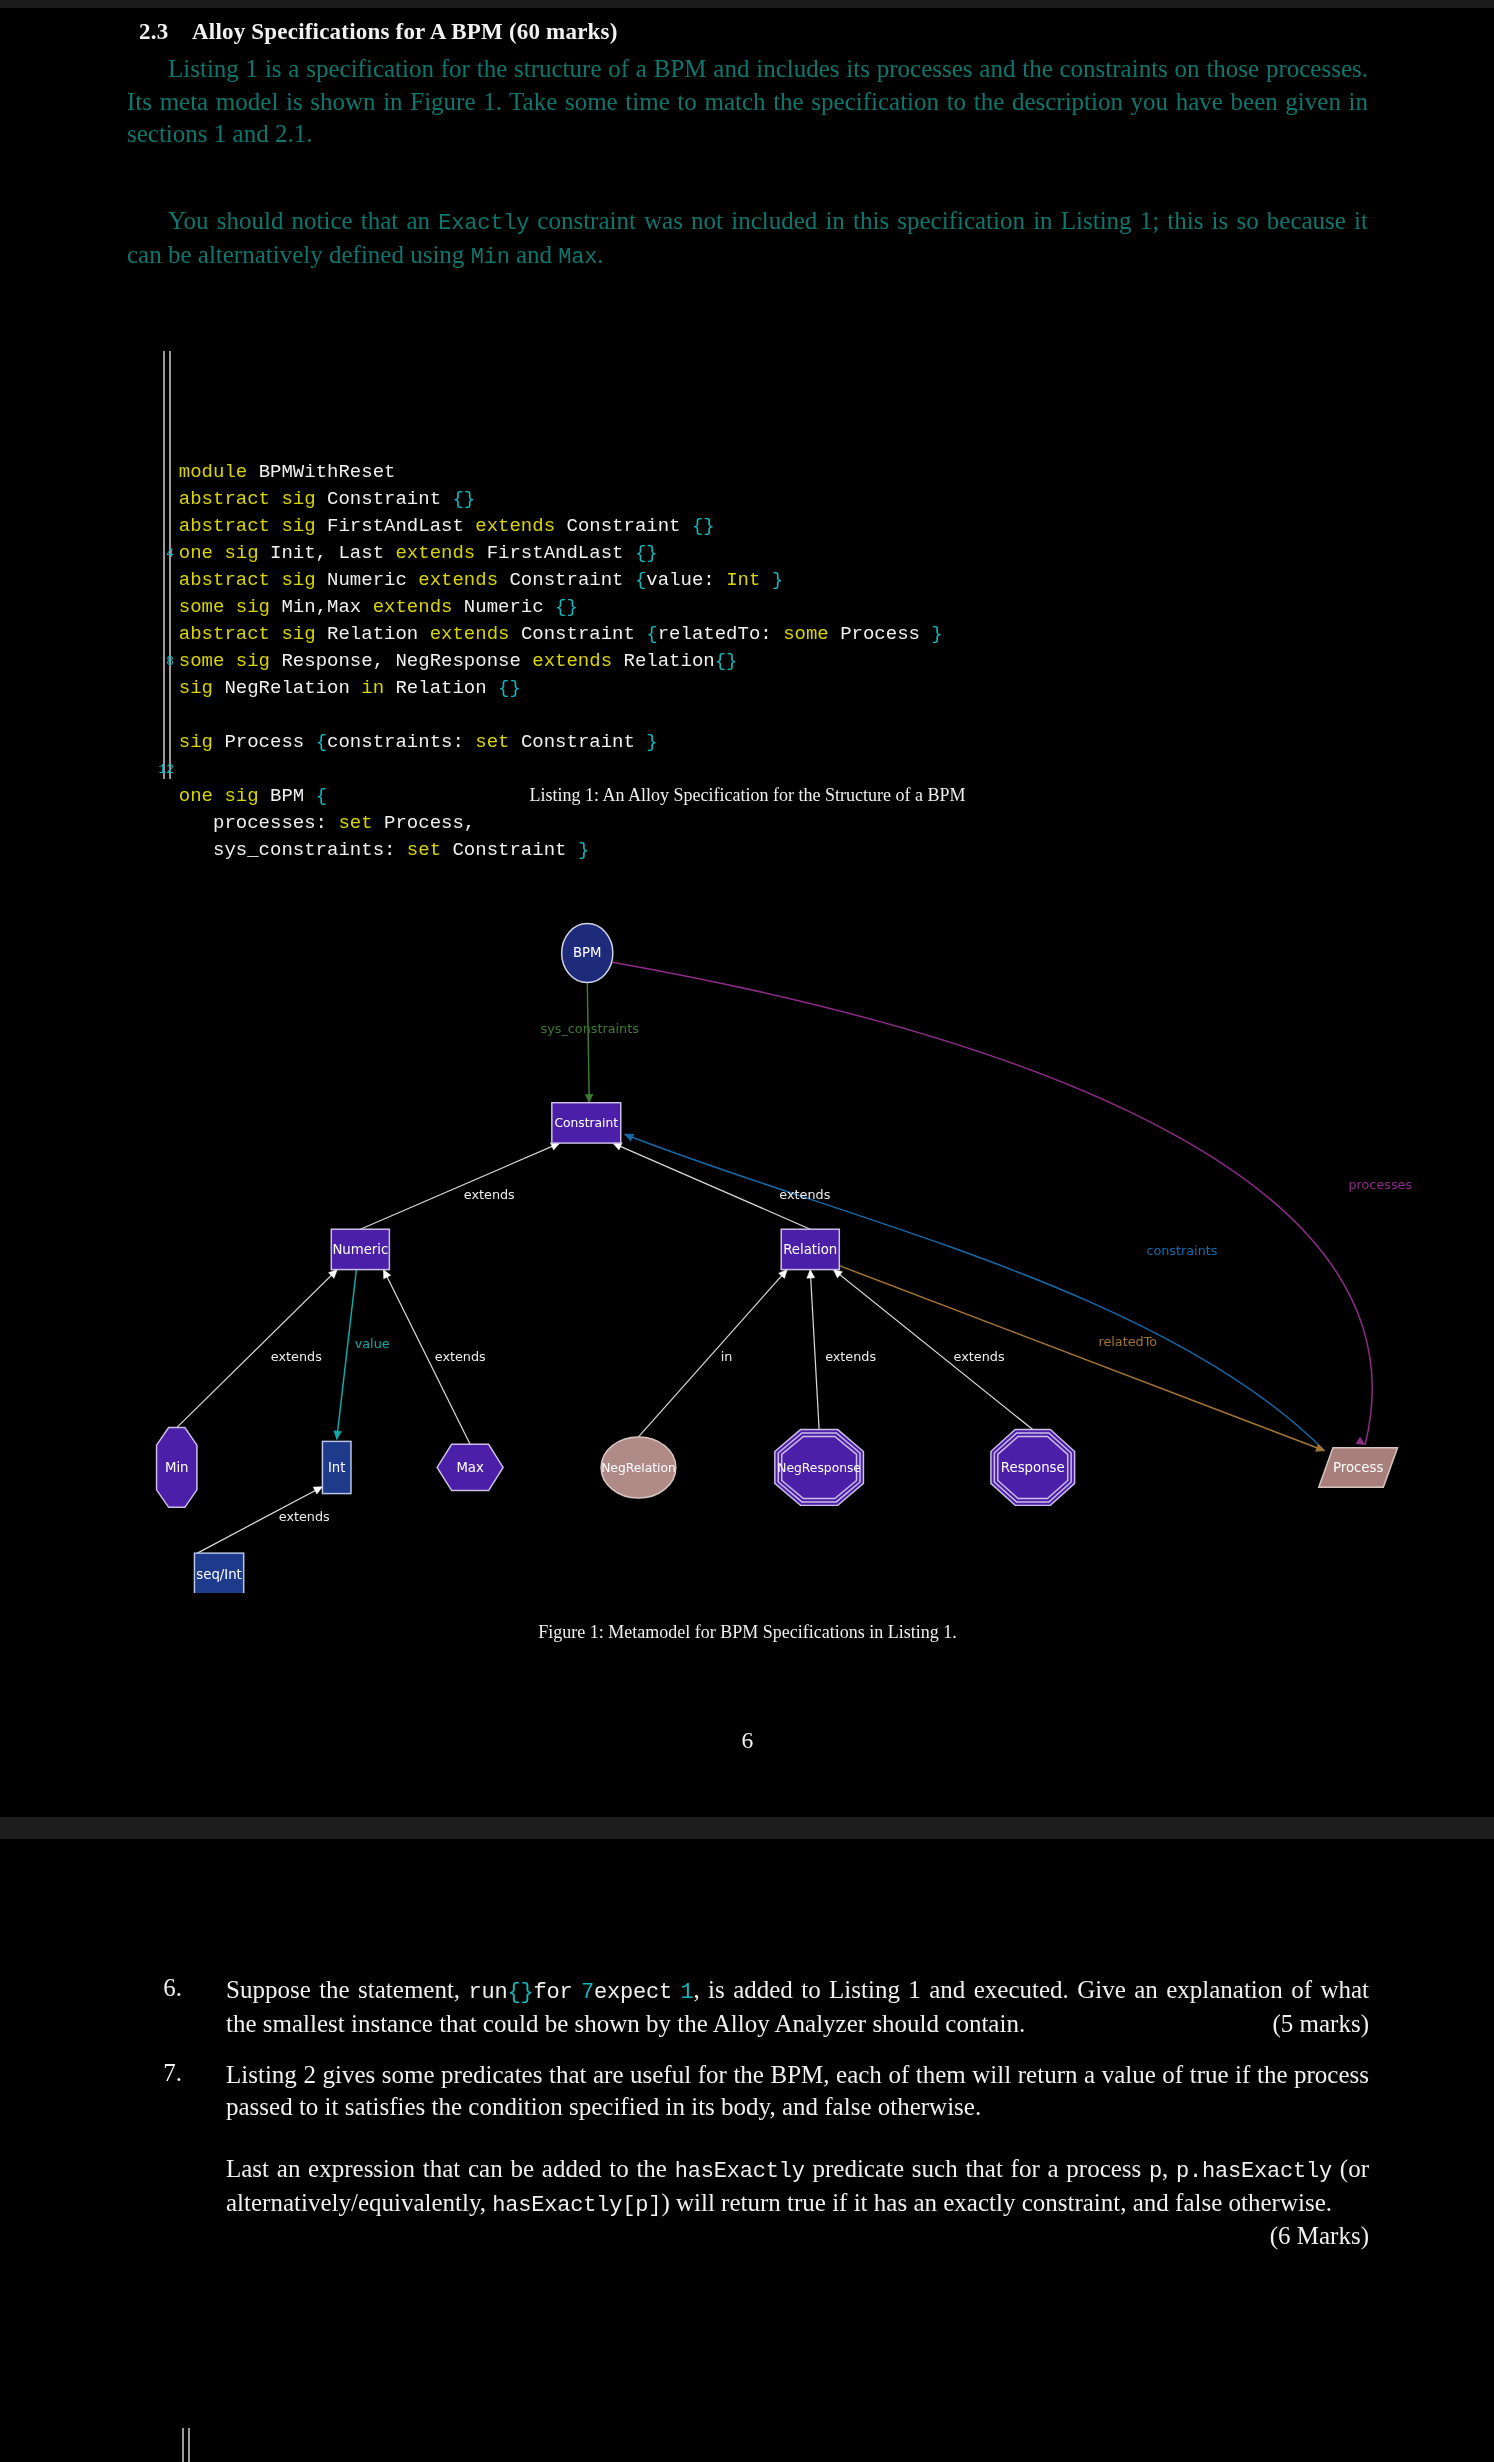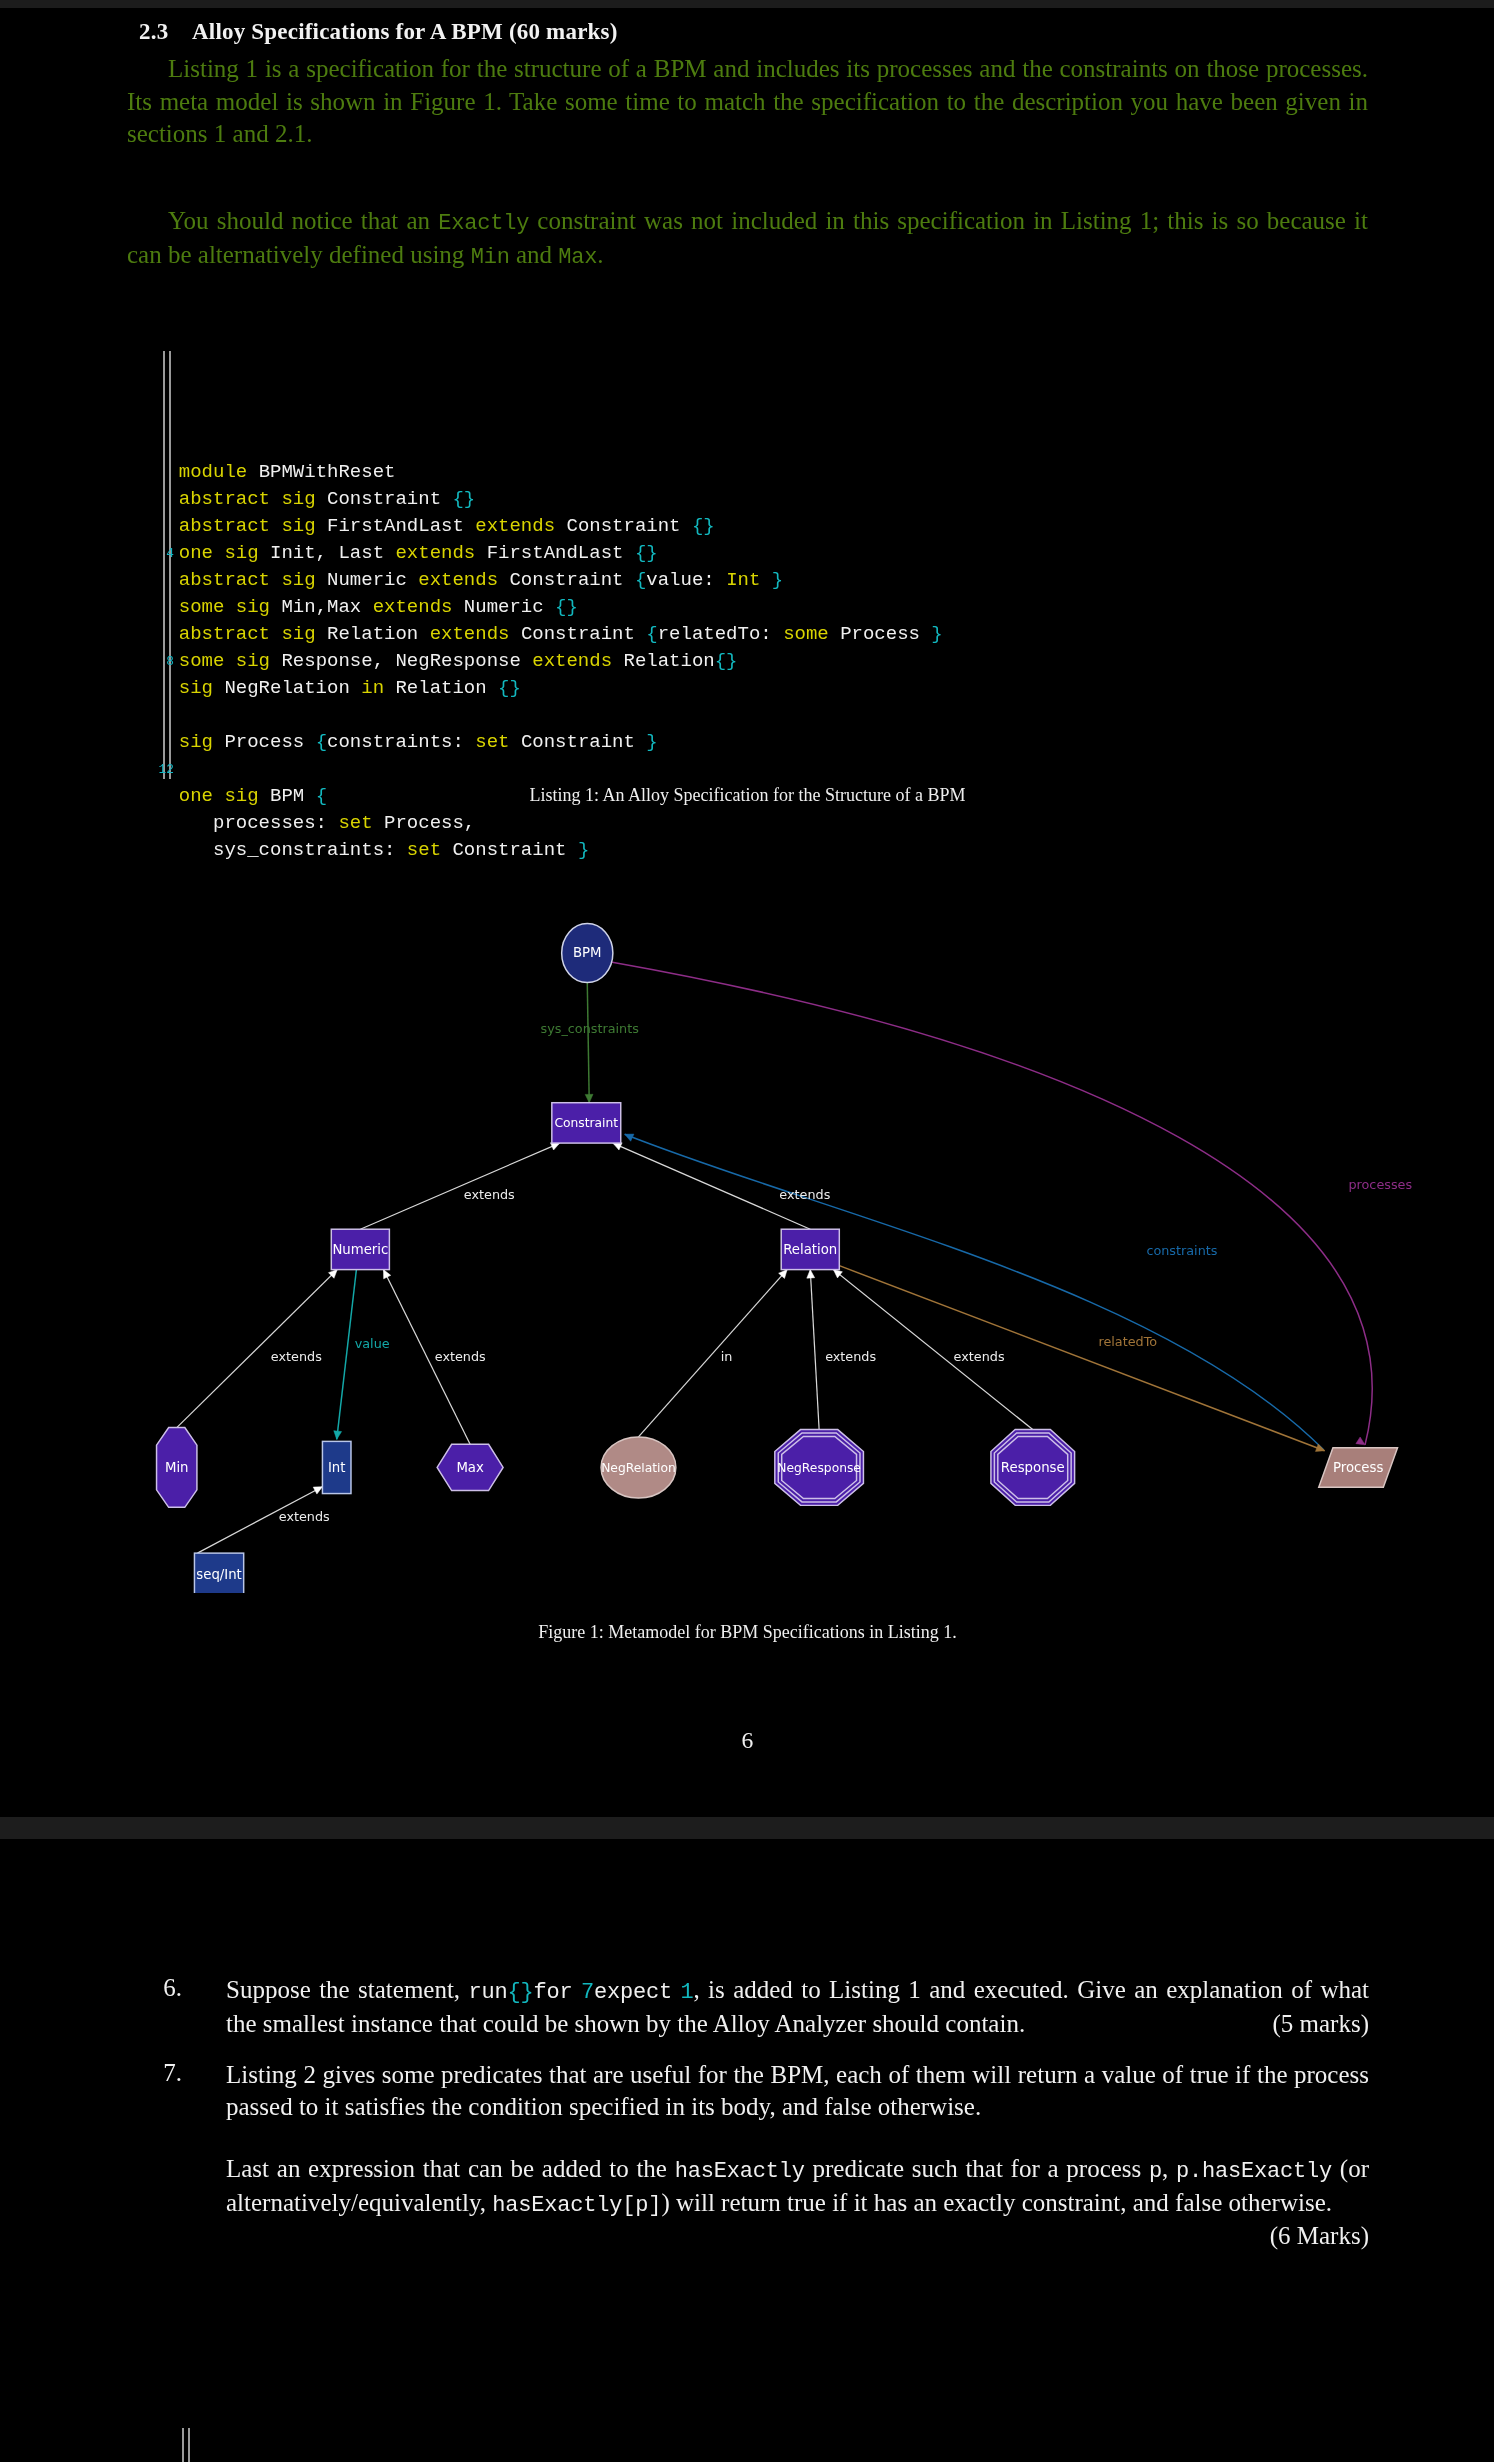--- a/index.html
+++ b/index.html
@@ -44,21 +44,21 @@
     color: #f2f2f2;
   }
   .sect-num { display: inline-block; min-width: 53px; }
 
   p.para {
     font-size: 25px;
     line-height: 1.30;
     margin: 0;
     text-align: justify;
     text-indent: 41px;
-    color: #4d7c0f;
+    color: #0f766e;
     font-family: "Liberation Serif", serif;
   }
   .tt {
     font-family: "Liberation Mono", monospace;
     font-size: 22px;
     letter-spacing: -0.2px;
   }
 
   
   .code-wrap {

